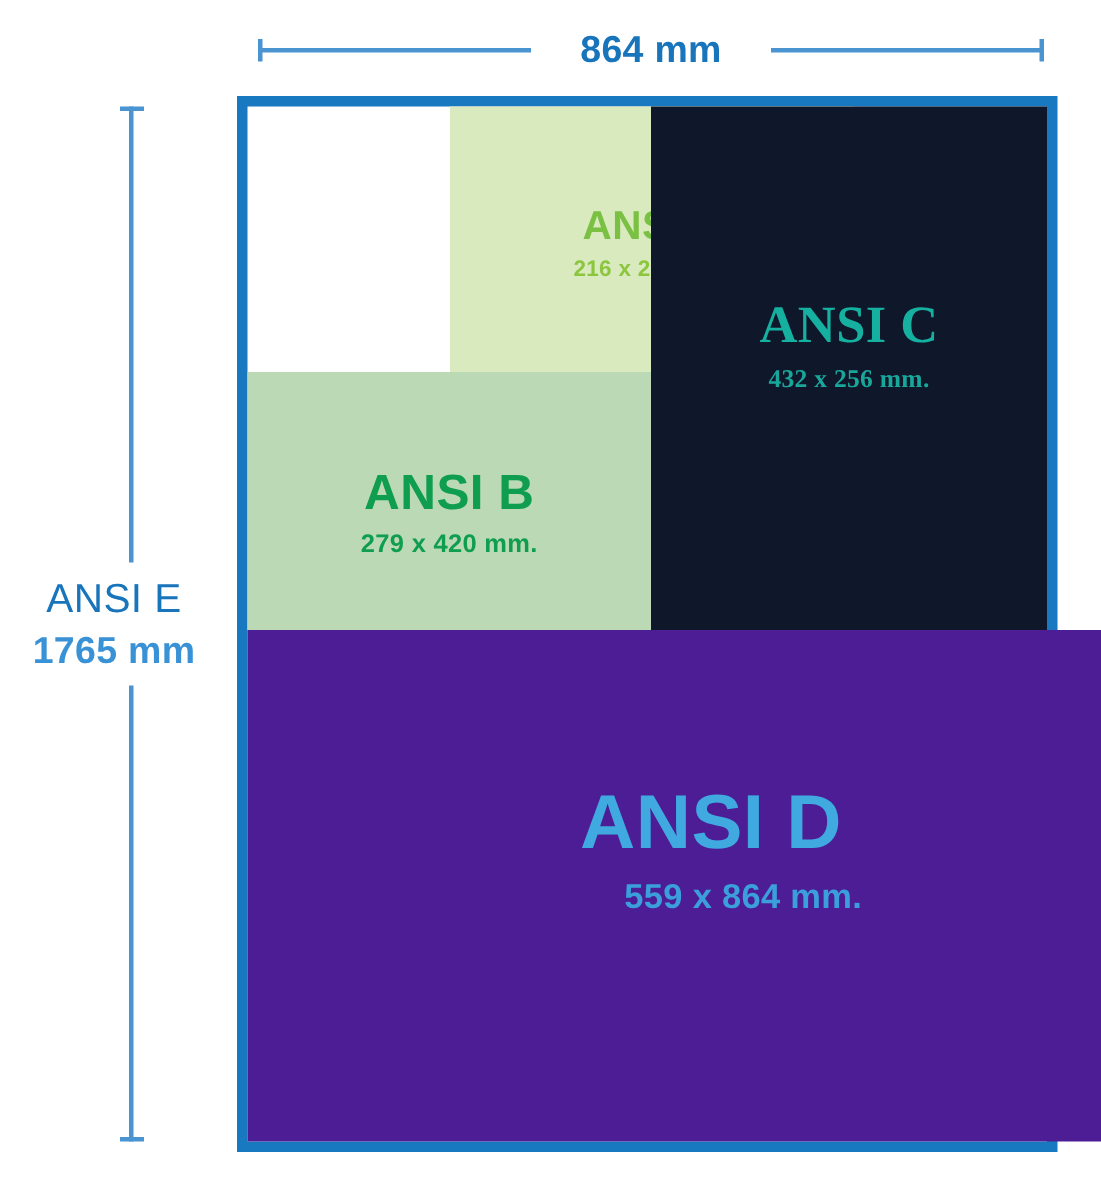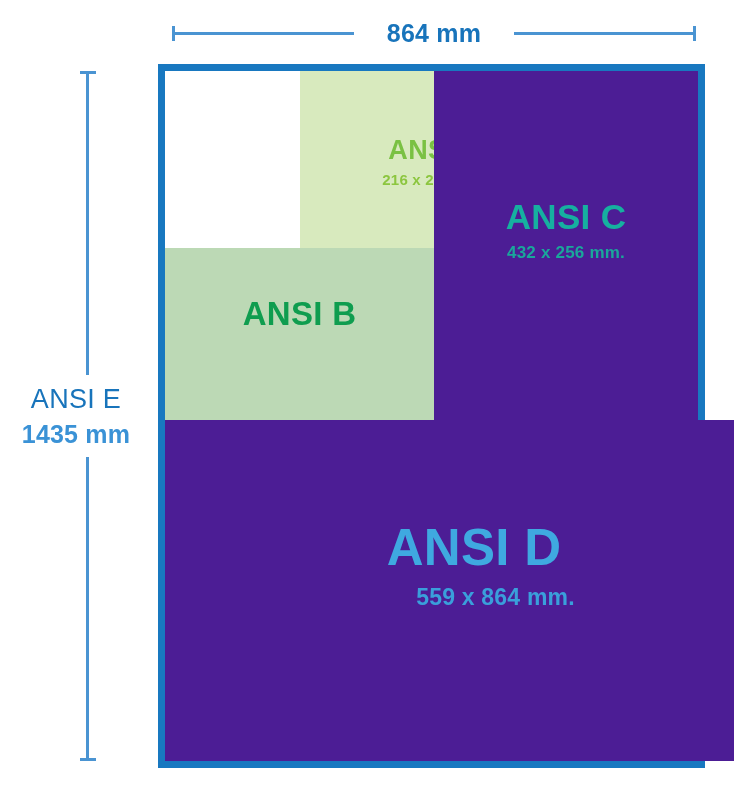--- a/index.html
+++ b/index.html
@@ -158,31 +158,32 @@
   .sheet-a .size { font-size: 15px; color: #8cc63f; line-height: 26px; }
 
   
   .sheet-b {
     left: 0px;
     top: 177px;
     width: 269px;
     height: 172px;
     background: #bcd9b5;
   }
-  .sheet-b .label-stack { top: 45px; }
+  .sheet-b .label-stack { top: 59px; }
   .sheet-b .name { font-size: 33px; color: #0f9d4f; line-height: 42px; }
   .sheet-b .size { font-size: 17px; color: #0f9d4f; line-height: 28px; }
 
   
   .sheet-c {
     left: 269px;
     top: 0px;
     width: 264px;
     height: 349px;
-    background: #4c1d95;
+    background: #0f172a;
+    font-family: Liberation Serif, serif;
   }
   .sheet-c .label-stack { top: 124px; }
   .sheet-c .name { font-size: 35px; color: #16b0a0; line-height: 44px; }
   .sheet-c .size { font-size: 17px; color: #1aa79b; line-height: 28px; }
 
   
   .sheet-d {
     left: 0px;
     top: 349px;
     width: 618px;
@@ -206,21 +207,21 @@
   </div>
 
   <div class="dim-left">
     <div class="rule"></div>
     <div class="cap-top"></div>
     <div class="cap-bottom"></div>
   </div>
 
   <div class="left-label-group">
     <div class="name">ANSI E</div>
-    <div class="size">1435 mm</div>
+    <div class="size">1765 mm</div>
   </div>
 
   <div class="sheet-e">
 
     <div class="region sheet-a">
       <div class="label-stack">
         <div class="name">ANSI A</div>
         <div class="size">216 x 279 mm.</div>
       </div>
     </div>
@@ -228,20 +229,21 @@
     <div class="region sheet-c">
       <div class="label-stack">
         <div class="name">ANSI C</div>
         <div class="size">432 x 256 mm.</div>
       </div>
     </div>
 
     <div class="region sheet-b">
       <div class="label-stack">
         <div class="name">ANSI B</div>
+        <div class="size">279 x 420 mm.</div>
       </div>
     </div>
 
     <div class="region sheet-d">
       <div class="label-stack">
         <div class="name">ANSI D</div>
         <div class="size">559 x 864 mm.</div>
       </div>
     </div>
 

